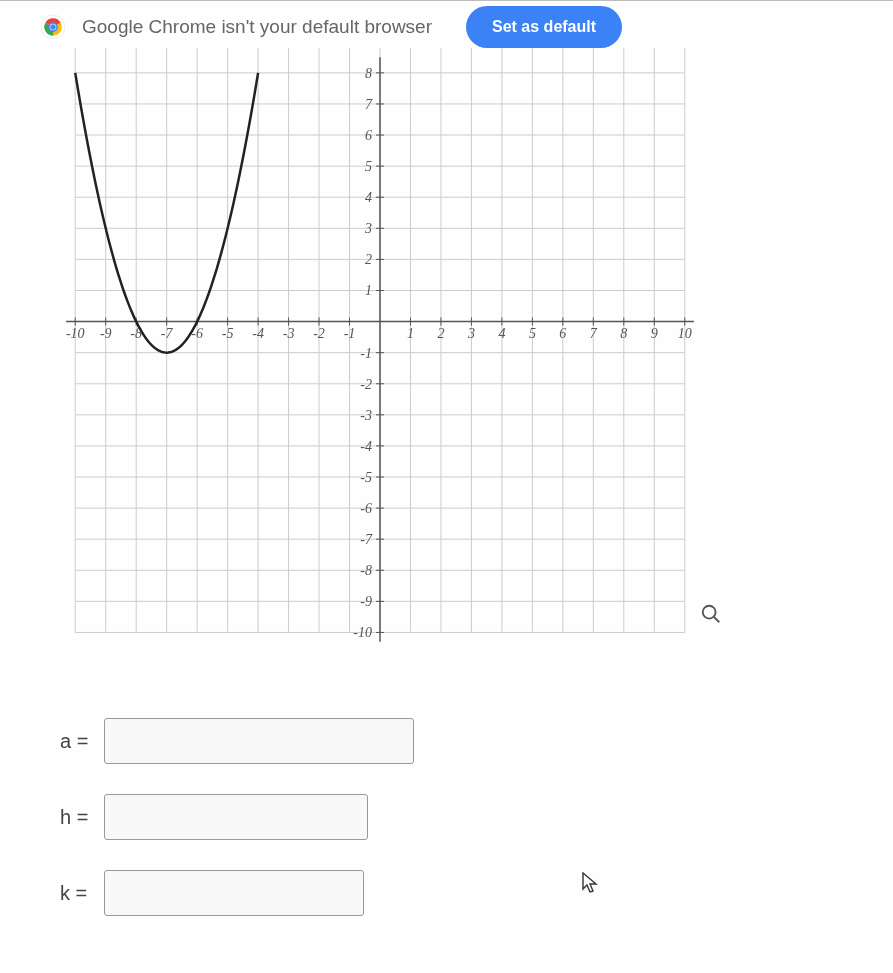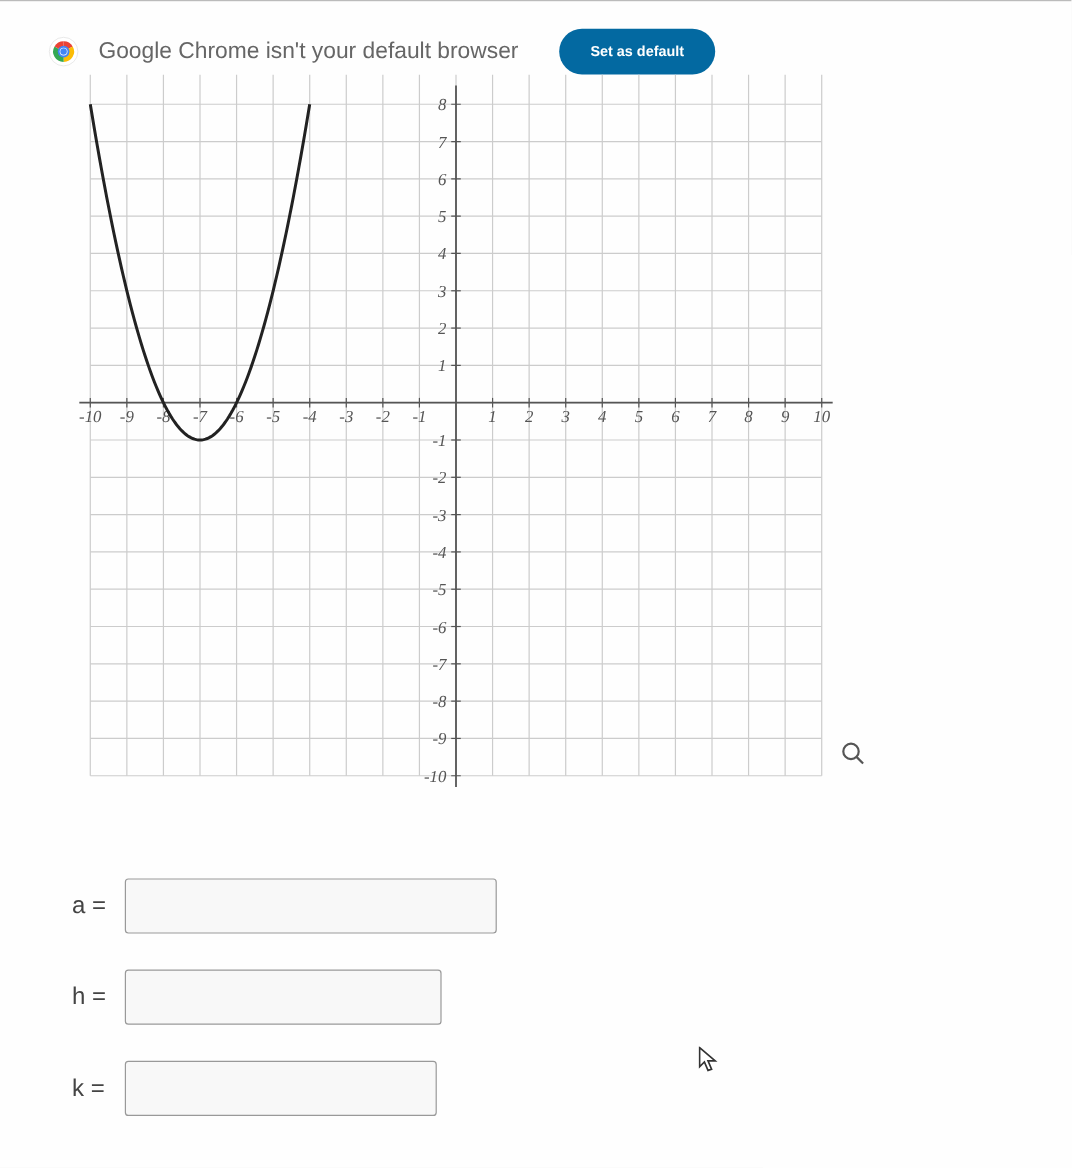--- a/index.html
+++ b/index.html
@@ -8,45 +8,45 @@
       background: #f5f5f5;
       width: 893px;
       height: 973px;
       overflow: hidden;
       position: relative;
     }
     .page-wrap {
       background: #fefefe;
       width: 100%;
       height: 100%;
-      padding-top: 18px;
+      padding-top: 0;
     }
     .browser-banner {
       display: flex;
       align-items: center;
       padding: 6px 20px 20px 40px;
       gap: 16px;
     }
     .chrome-icon {
       width: 26px;
       height: 26px;
       flex-shrink: 0;
     }
     .banner-text {
       color: #666;
       font-size: 19px;
       flex-grow: 0;
     }
     .set-default-btn {
-      background: #0369a1;
+      background: #3b82f6;
       color: #fff;
       border: none;
       border-radius: 24px;
       padding: 12px 26px;
-      font-size: 12px;
+      font-size: 16px;
       font-weight: 600;
       cursor: pointer;
       margin-left: 18px;
     }
     .chart-area {
       width: 640px;
       height: 580px;
       margin-left: 60px;
       position: relative;
     }

